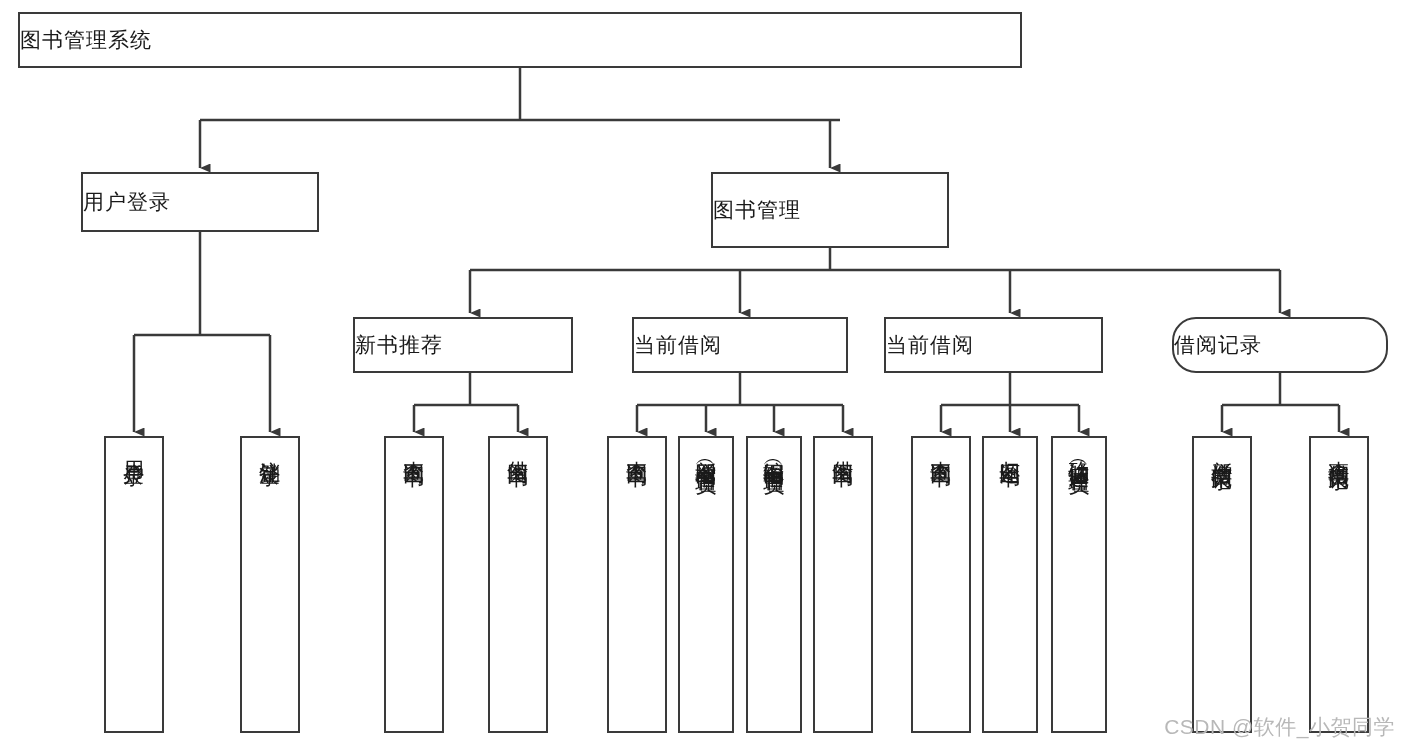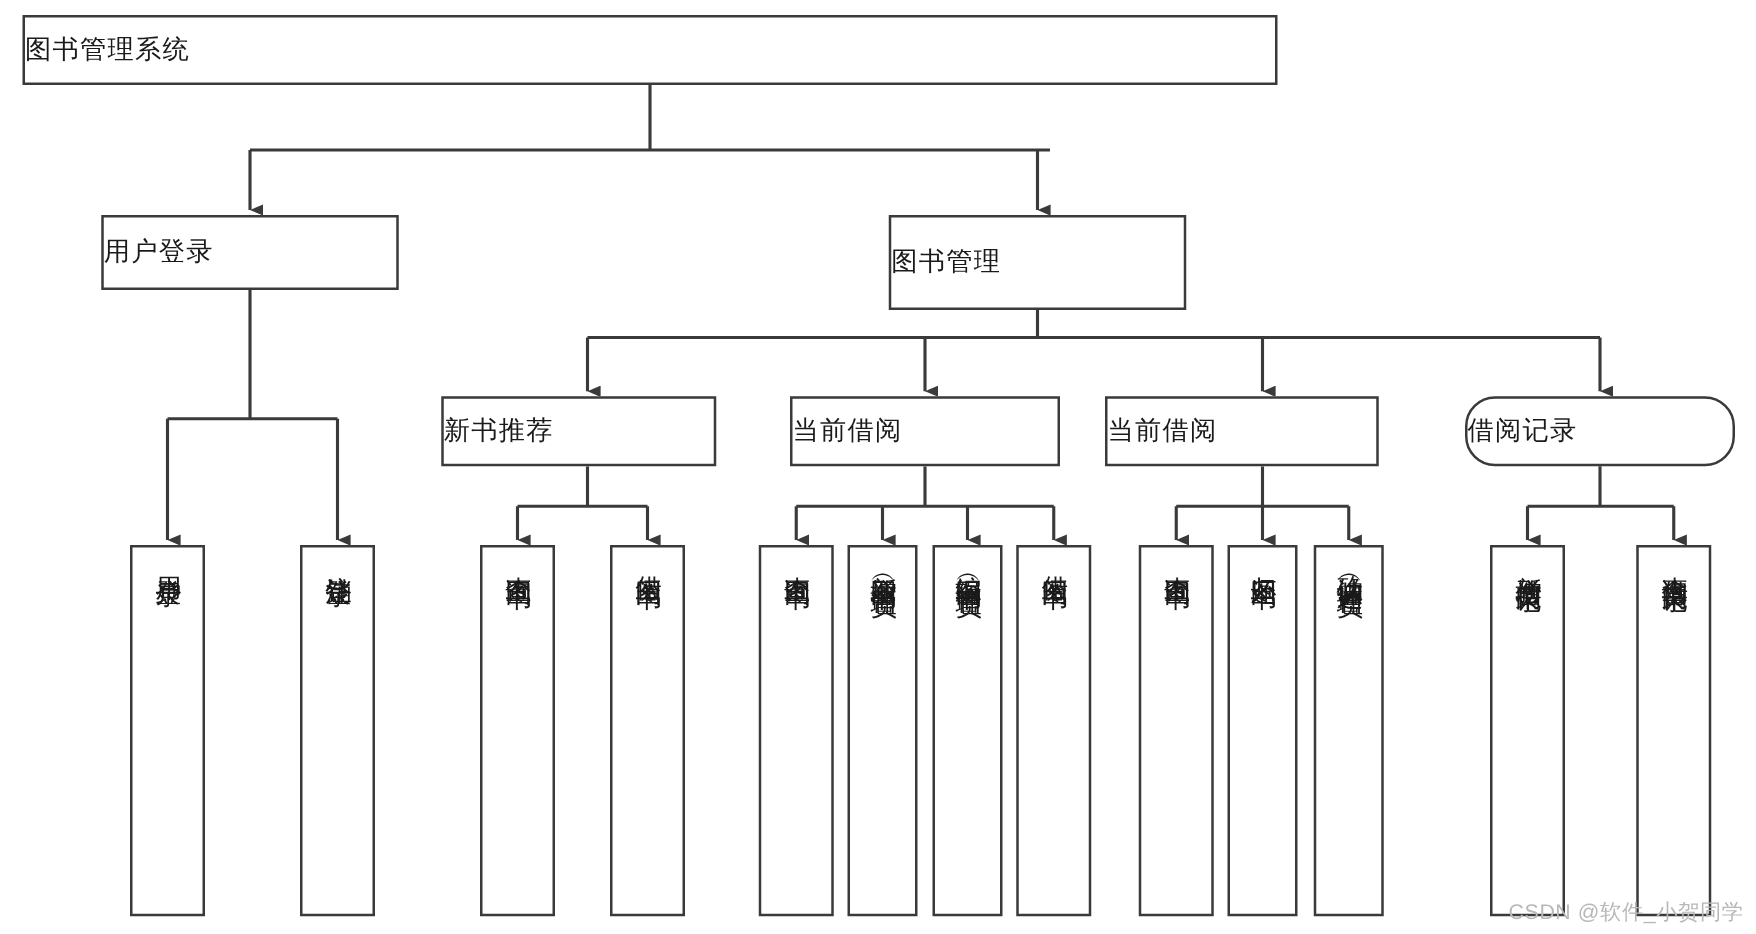--- a/index.html
+++ b/index.html
@@ -52,21 +52,21 @@
     padding: 6px 0;
     text-align: center;
   }
   .node-v span {
     display: inline-block;
   }
   #watermark {
     position: absolute;
     right: 10px;
     bottom: 6px;
-    font-size: 17px;
+    font-size: 21px;
     color: #b8b8b8;
     letter-spacing: 0.5px;
     z-index: 5;
     white-space: nowrap;
     font-family: "Liberation Sans", "DejaVu Sans", sans-serif;
   }
 </style>
 </head>
 <body>
 

